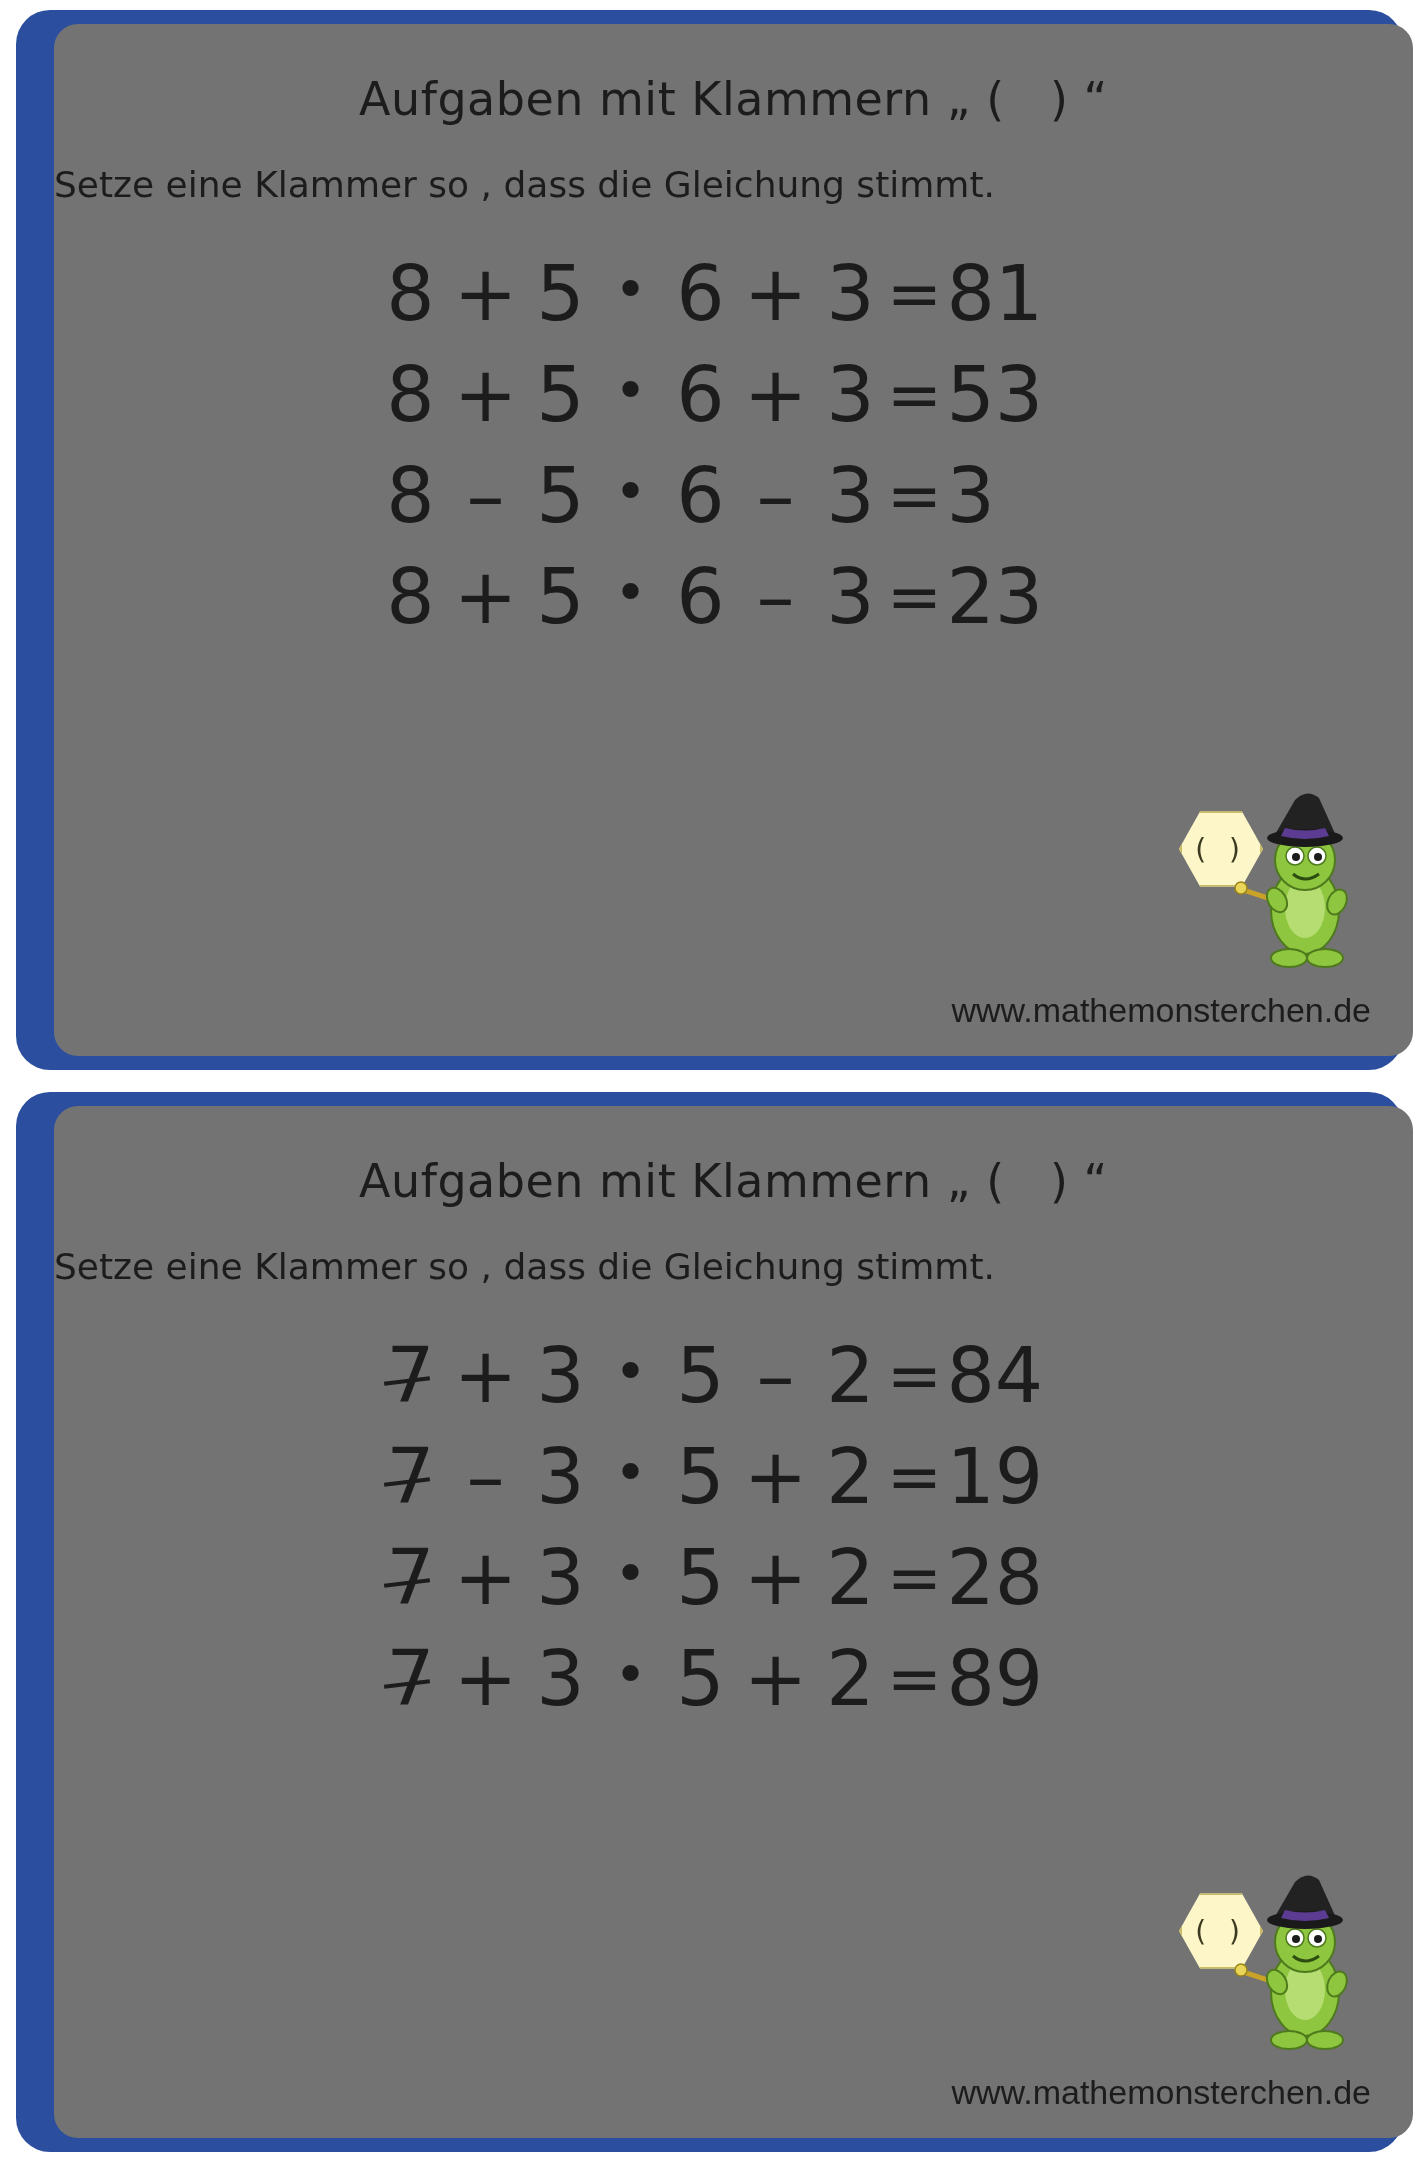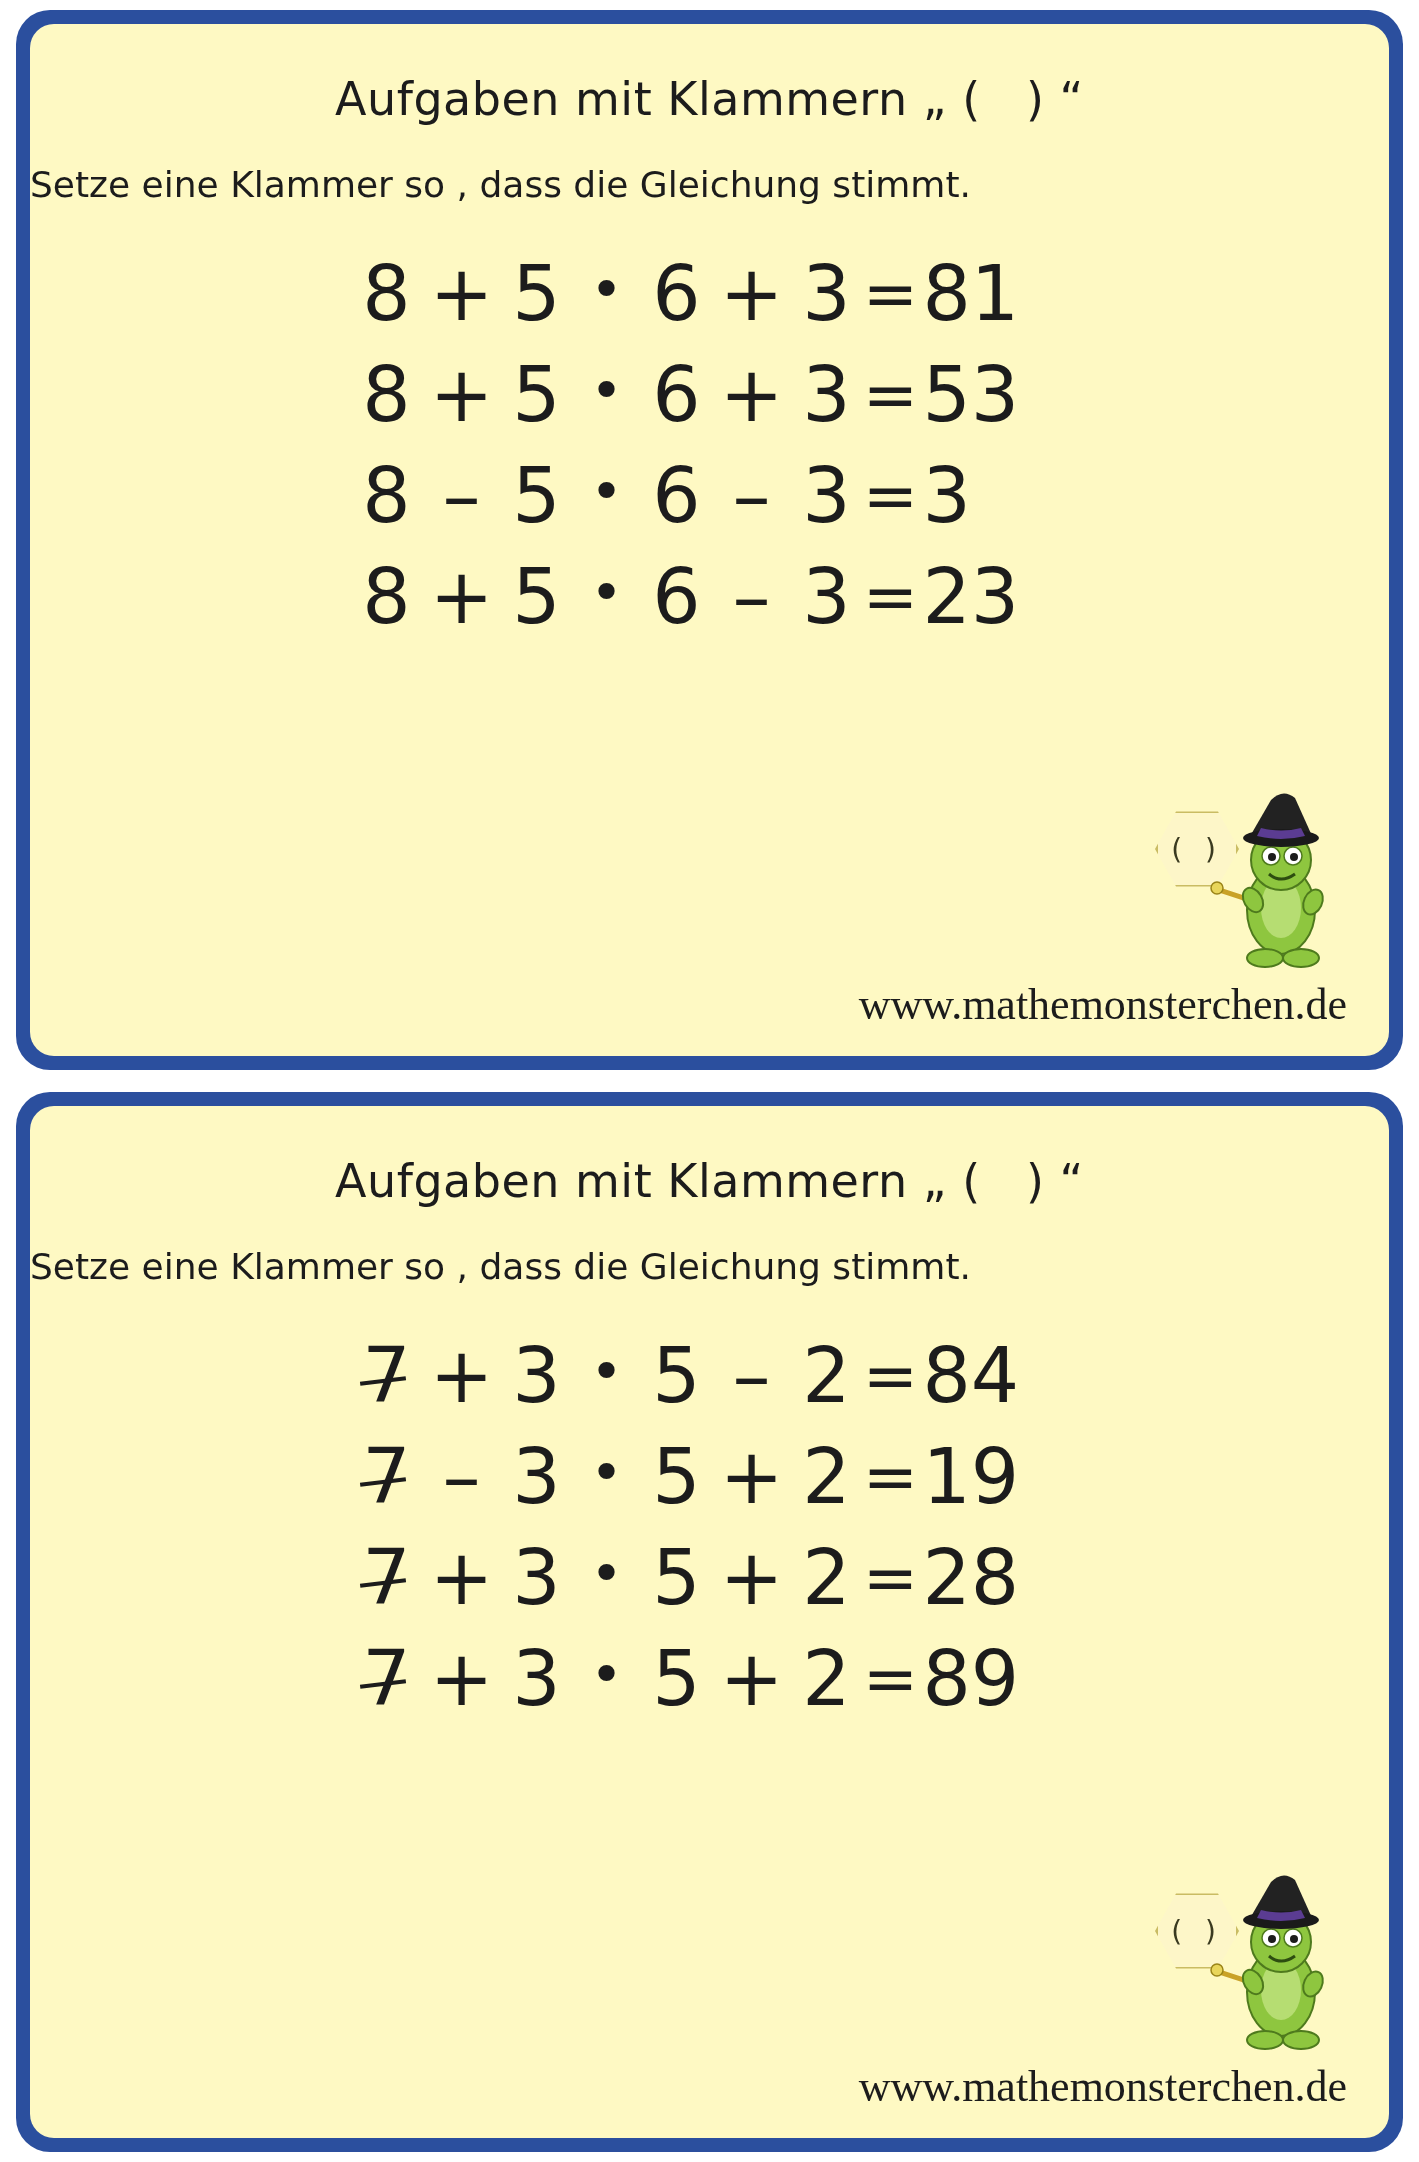--- a/index.html
+++ b/index.html
@@ -35,24 +35,25 @@
     margin-top: 10px;
   }
   .card.second {
     height: 1060px;
     margin-top: 22px;
   }
   .card-inner {
     position: relative;
     width: 100%;
     height: 100%;
-    background: #fef9c3;
+    background: #737373;
     border-radius: 24px;
     box-sizing: border-box;
     overflow: hidden;
+    margin-left: 24px;
   }
   .title {
     text-align: center;
     font-size: 46px;
     color: #1c1c1c;
     font-family: "DejaVu Sans", sans-serif;
     letter-spacing: 0.5px;
     margin-top: 48px;
     font-weight: 400;
     white-space: pre;
@@ -107,23 +108,23 @@
     right: 4px;
     top: 54%;
     height: 4px;
     background: #1c1c1c;
     transform: rotate(-7deg);
   }
   .footer {
     position: absolute;
     right: 42px;
     bottom: 26px;
-    font-size: 44px;
+    font-size: 34px;
     color: #1c1c1c;
-    font-family: Liberation Serif, serif;
+    font-family: Liberation Sans, sans-serif;
     white-space: pre;
   }
   .mascot {
     position: absolute;
     right: 30px;
     bottom: 76px;
     width: 210px;
     height: 200px;
   }
   .hex {

